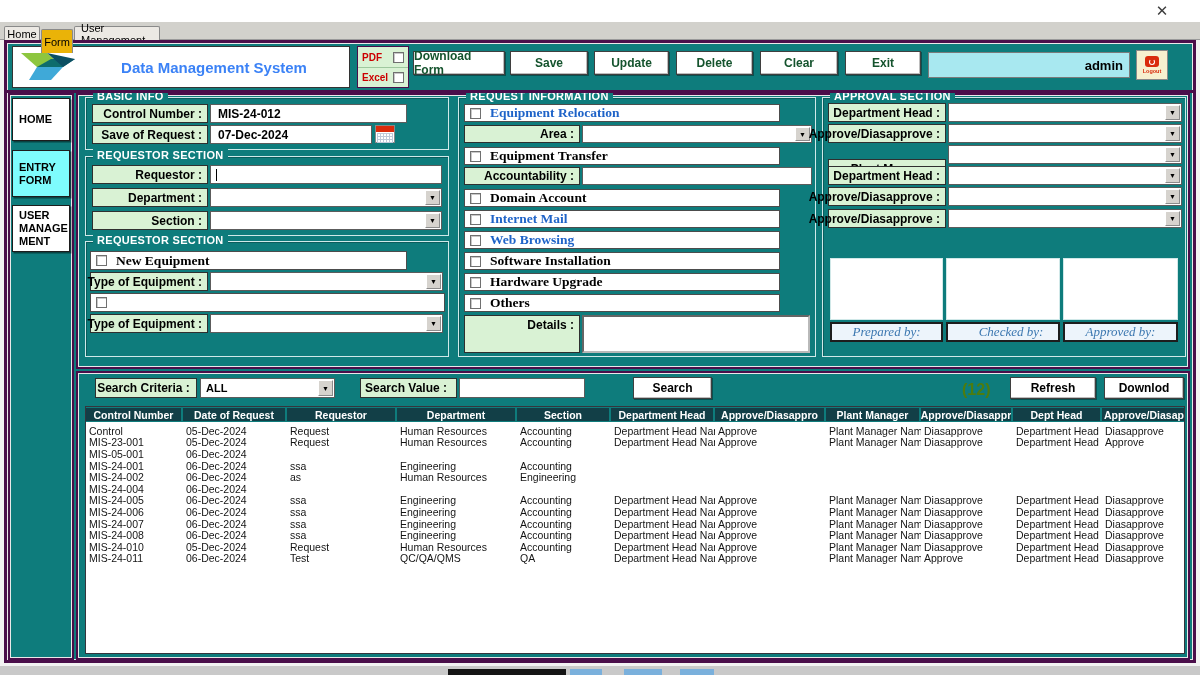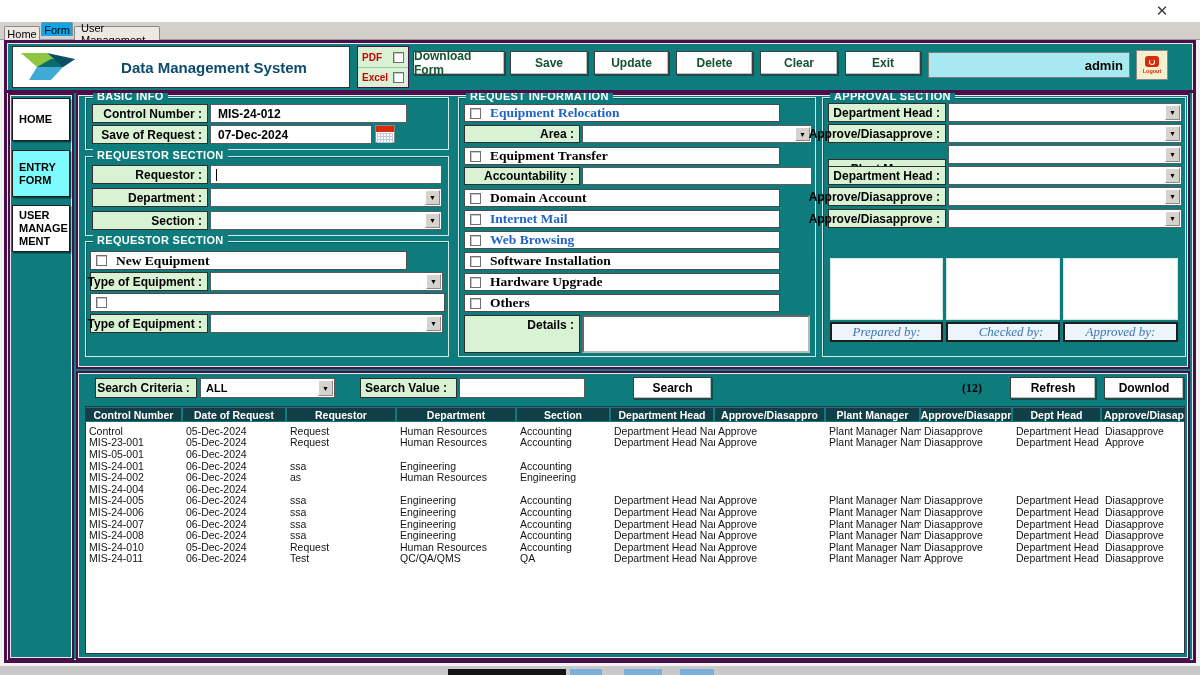--- a/index.html
+++ b/index.html
@@ -12,32 +12,32 @@
   
   #top-maroon { left:75px; top:0; width:1012px; height:4px; background:#5b1717; }
   #top-dark { left:1087px; top:0; width:14px; height:4px; background:#4a4a4a; }
   #titlebar { left:0; top:0; width:1200px; height:22px; background:#ffffff; }
   #close-x { right:28px; top:2px; width:20px; height:18px; color:#3c3c3c; font-size:15px;
     display:flex; align-items:center; justify-content:center; cursor:default; }
   #tabstrip { left:0; top:22px; width:1200px; height:18px; background:#d2d1cc; border-bottom:1px solid #9a9a9a; }
   .tab { top:26px; height:15px; background:#ece9e4; border:1px solid #8a8a8a; border-bottom:none;
     border-radius:2px 2px 0 0; font-size:11px; color:#000; display:flex; align-items:center;
     justify-content:center; padding:0 6px; }
-  .tab.active { top:22px; height:14px; background:#0ea5e9; z-index:5; }
+  .tab.active { top:29px; height:24px; background:#eab308; z-index:5; }
 
   
   #window { left:4px; top:40px; width:1192px; height:623px; background:#0e7c7c;
     border:3px solid #4a0e4a; box-shadow:inset 0 0 0 1px #e9e9e9; }
 
   #header-divider { left:4px; top:90px; width:1192px; height:3px; background:#4a0e4a; z-index:4; }
 
   
   #logo-title { left:12px; top:46px; width:338px; height:42px; background:#fff; border:1px solid #333;
     display:flex; align-items:center; }
-  #app-title { flex:1; text-align:center; font-weight:bold; font-size:15px; color:#0c4a6e; }
+  #app-title { flex:1; text-align:center; font-weight:bold; font-size:15px; color:#3b82f6; }
   #export-box { left:357px; top:46px; width:52px; height:42px; background:#d9f2d4; border:1px solid #4a0e4a; }
   .export-row { position:relative; height:20px; display:flex; align-items:center; justify-content:space-between;
     padding:0 4px; }
   .export-row + .export-row { border-top:1px solid #9ec79e; }
   .export-label { color:#cc0000; font-weight:bold; font-size:10px; }
   .cbbox { width:11px; height:11px; background:#fff; border:1px solid #707070;
     box-shadow:inset 1px 1px 0 #c9c9c9; flex:none; }
 
   .hbtn { top:51px; height:24px; background:#ffffff; border:1px solid #3f3f3f;
     box-shadow:1px 1px 0 rgba(0,0,0,0.35), inset -1px -1px 0 #bdbdbd;
@@ -104,21 +104,21 @@
   
   .sig-box { background:#fff; border:1px solid #d0e8e8; }
   .sig-label { background:#edf4fb; border:2px solid #1d1d1d;
     font-family:"Liberation Serif",serif; font-style:italic; font-size:13px; color:#3b77b0;
     display:flex; align-items:center; justify-content:center; }
 
   
   .sbtn { background:#fff; border:1px solid #3f3f3f; box-shadow:1px 1px 0 rgba(0,0,0,0.35),
     inset -1px -1px 0 #bdbdbd; font-weight:bold; font-size:12px; color:#000;
     display:flex; align-items:center; justify-content:center; }
-  #record-count { color:#000000; font-weight:bold; font-size:12px;font-family:Liberation Serif, serif; }
+  #record-count { color:#4d7c0f; font-weight:bold; font-size:16px; }
 
   #grid { left:85px; top:406px; width:1100px; height:248px; background:#fff; border:1px solid #35353d;
     overflow:hidden; }
   #grid-header { display:flex; height:15px; background:#0e7c7c; }
   .gh-cell { background:#123f47; color:#fff; font-weight:bold; font-size:10.5px; height:13px; margin-top:1px;
     display:flex; align-items:center; justify-content:center; white-space:nowrap; overflow:hidden;
     flex:none; margin-right:2px; }
   .grid-row { display:flex; height:11.6px; align-items:center; }
   .grid-cell { font-size:10.5px; color:#141414; white-space:nowrap; overflow:hidden; flex:none;
     padding-left:3px; }

